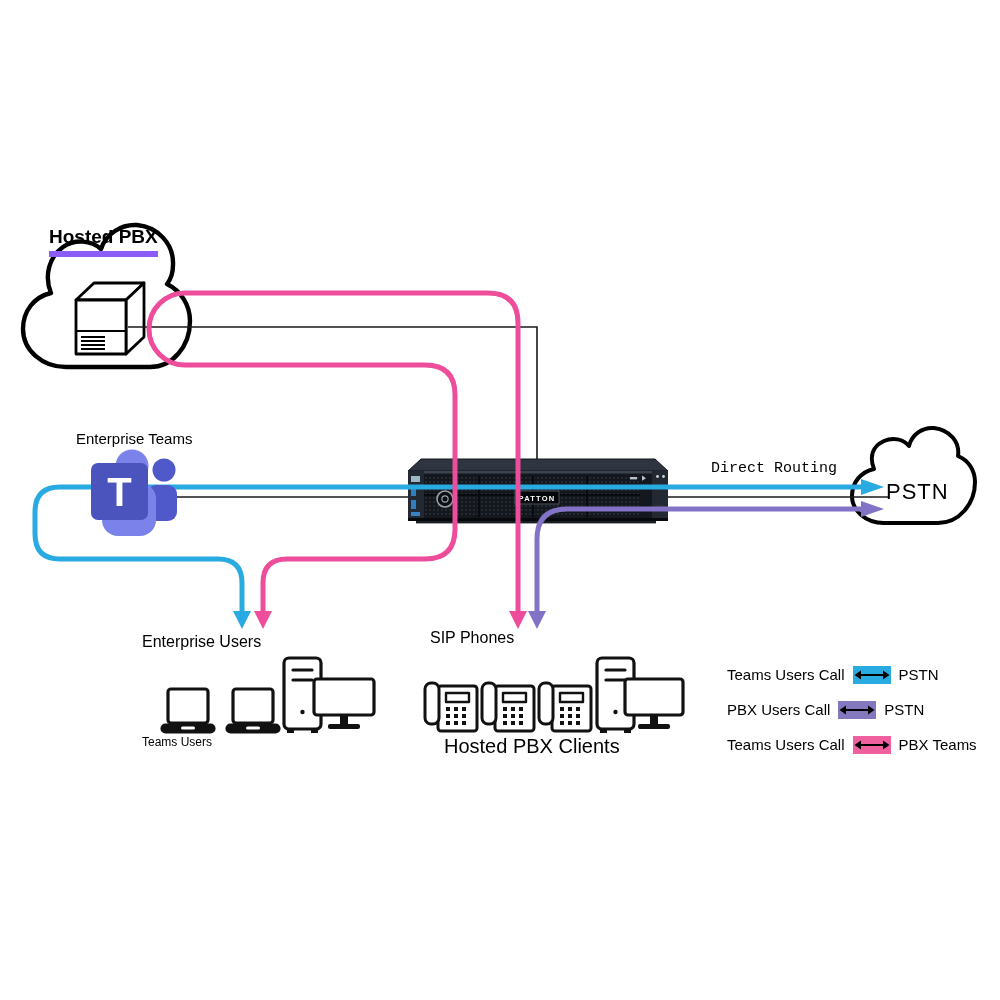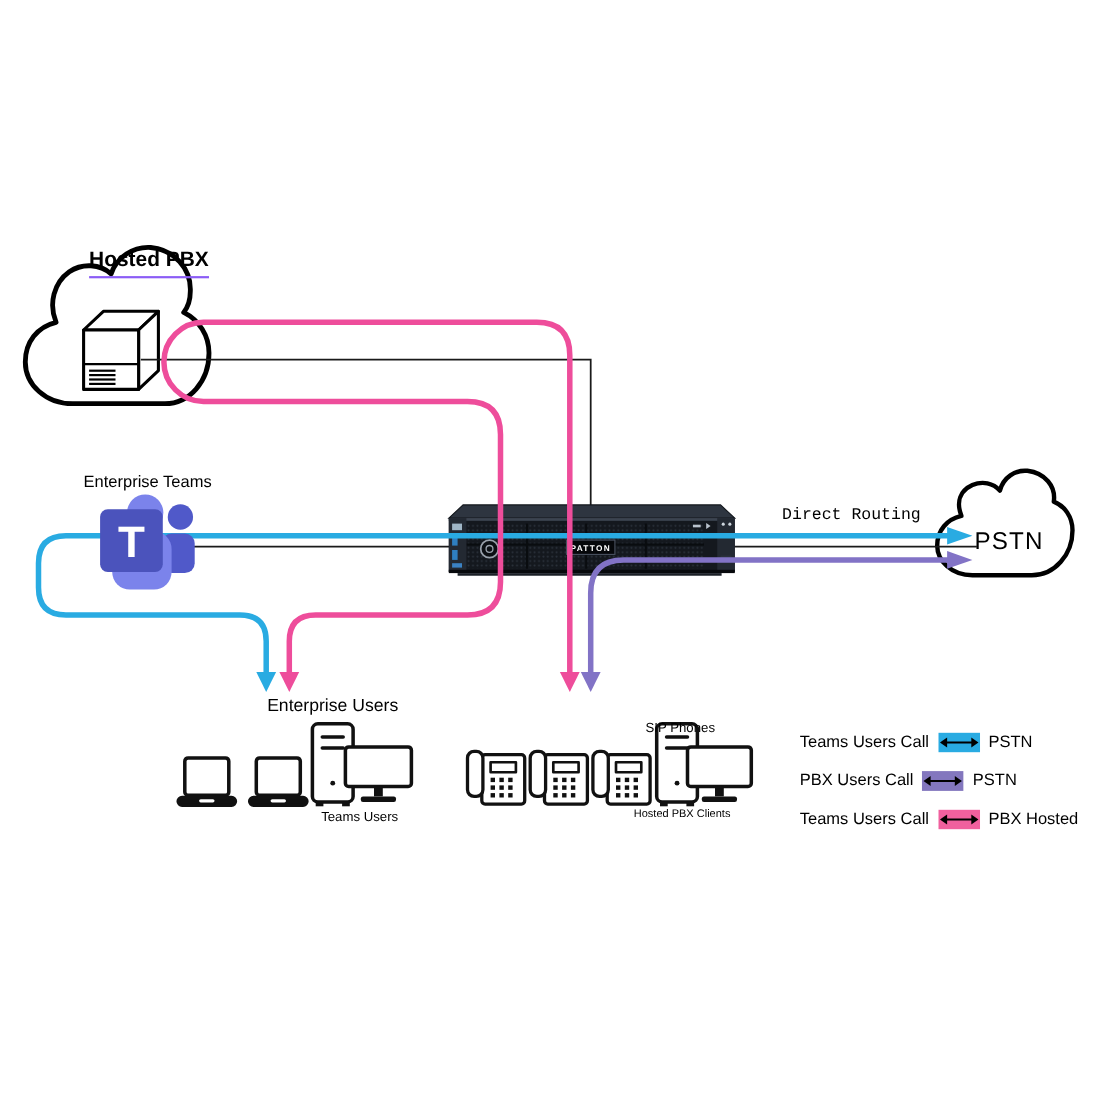--- a/index.html
+++ b/index.html
@@ -2,29 +2,29 @@
 <html><head>
 <meta charset="utf-8">
 <style>
   html,body{margin:0;padding:0;background:#ffffff;}
   .stage{
     position:relative;width:1000px;height:1000px;background:#ffffff;overflow:hidden;
     font-family:"Liberation Sans", sans-serif;color:#000;
   }
   .stage > svg{position:absolute;left:0;top:0;}
   .label{position:absolute;white-space:nowrap;color:#000;}
-  .lbl-hosted-pbx{left:49px;top:226px;font-size:19px;font-weight:700;border-bottom:2px solid #8b5cf6;padding-bottom:3px;margin-left:32px;}
+  .lbl-hosted-pbx{left:49px;top:226px;font-size:19px;font-weight:700;border-bottom:6px solid #8b5cf6;padding-bottom:3px;}
   .lbl-teams{left:76px;top:430px;font-size:15px;}
   .lbl-direct-routing{left:711px;top:460px;font-size:15px;font-family:Liberation Mono, monospace;}
   .lbl-pstn{left:886px;top:479px;font-size:22px;letter-spacing:1px;}
-  .lbl-center{text-align:right;width:220px;}
+  .lbl-center{text-align:left;width:220px;}
   .lbl-enterprise{left:142px;top:633px;font-size:16px;}
   .lbl-teams-users{left:142px;top:735px;font-size:12px;}
-  .lbl-sip{left:430px;top:654px;font-size:12px;}
-  .lbl-pbx-clients{left:444px;top:735px;font-size:10px;}
+  .lbl-sip{left:430px;top:629px;font-size:16px;}
+  .lbl-pbx-clients{left:444px;top:735px;font-size:20px;}
   .legend{position:absolute;left:727px;top:665px;}
   .legend-row{display:flex;align-items:center;gap:8px;height:19px;margin-bottom:16px;font-size:15px;}
   .legend-row svg{display:block;}
 </style>
 </head>
 <body>
 
 <div class="stage">
 
   <svg width="1000" height="1000" viewBox="0 0 1000 1000">
@@ -254,17 +254,17 @@
       <span>PSTN</span>
     </div>
     <div class="legend-row">
       <span>Teams Users Call</span>
       <svg width="38" height="18" viewBox="0 0 38 18">
         <rect width="38" height="18" fill="#f0609e"></rect>
         <line x1="7" y1="9" x2="31" y2="9" stroke="#000" stroke-width="2"></line>
         <polygon points="8,4.5 8,13.5 1.5,9" fill="#000"></polygon>
         <polygon points="30,4.5 30,13.5 36.5,9" fill="#000"></polygon>
       </svg>
-      <span>PBX Hosted</span>
+      <span>PBX Teams</span>
     </div>
   </div>
 
 </div>
 
 </body></html>

